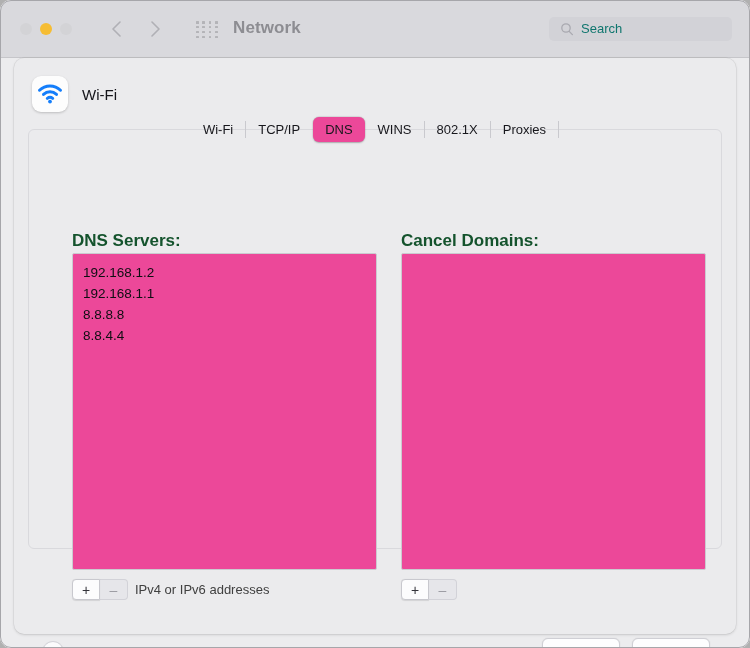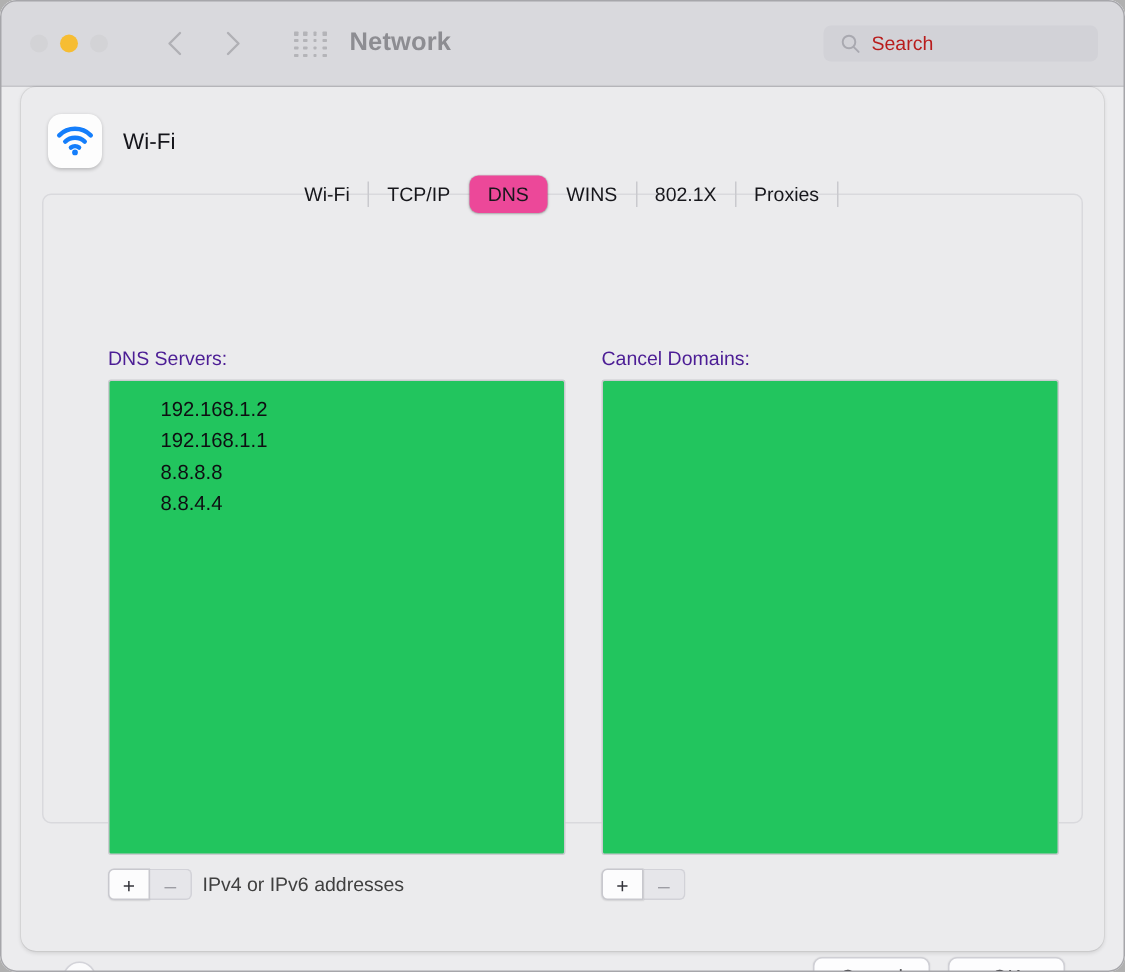--- a/index.html
+++ b/index.html
@@ -111,21 +111,21 @@
   }
   .search-icon {
     position: absolute;
     left: 11px; top: 5px;
     width: 14px; height: 14px;
   }
   .search-ph {
     position: absolute;
     left: 32px; top: 4px;
     font-size: 13px;
-    color: #b91c1c;
+    color: #0f766e;
   }
 
   
   .sheet {
     position: absolute;
     left: 14px; top: 58px;
     width: 722px;
     height: 576px;
     background: #ebebed;
     border-radius: 10px;
@@ -198,34 +198,34 @@
     width: 694px;
     height: 420px;
     background: #ebebed;
     border: 1px solid #d9d9dd;
     border-radius: 6px;
     box-sizing: border-box;
   }
 
   .col-label {
     position: absolute;
-    font-size: 13px;
-    color: #4c1d95;
+    font-size: 17px;
+    color: #14532d;
+    font-weight: bold;
   }
   .lbl-dns    { left: 58px; top: 173px; }
   .lbl-search { left: 387px; top: 173px; }
 
   .listbox {
     position: absolute;
-    background: #22c55e;
+    background: #ec4899;
     border: 1px solid #cbcbd0;
     border-radius: 2px;
     box-sizing: border-box;
     overflow: hidden;
-    padding-left: 24px;
   }
   .listbox.dns    { left: 58px;  top: 195px; width: 305px; height: 317px; }
   .listbox.search { left: 387px; top: 195px; width: 305px; height: 317px; }
 
   .list-items { padding: 8px 0 0 0; }
   .list-item {
     font-size: 13.5px;
     color: #0e0e12;
     padding: 2px 0 2px 10px;
     line-height: 17px;

